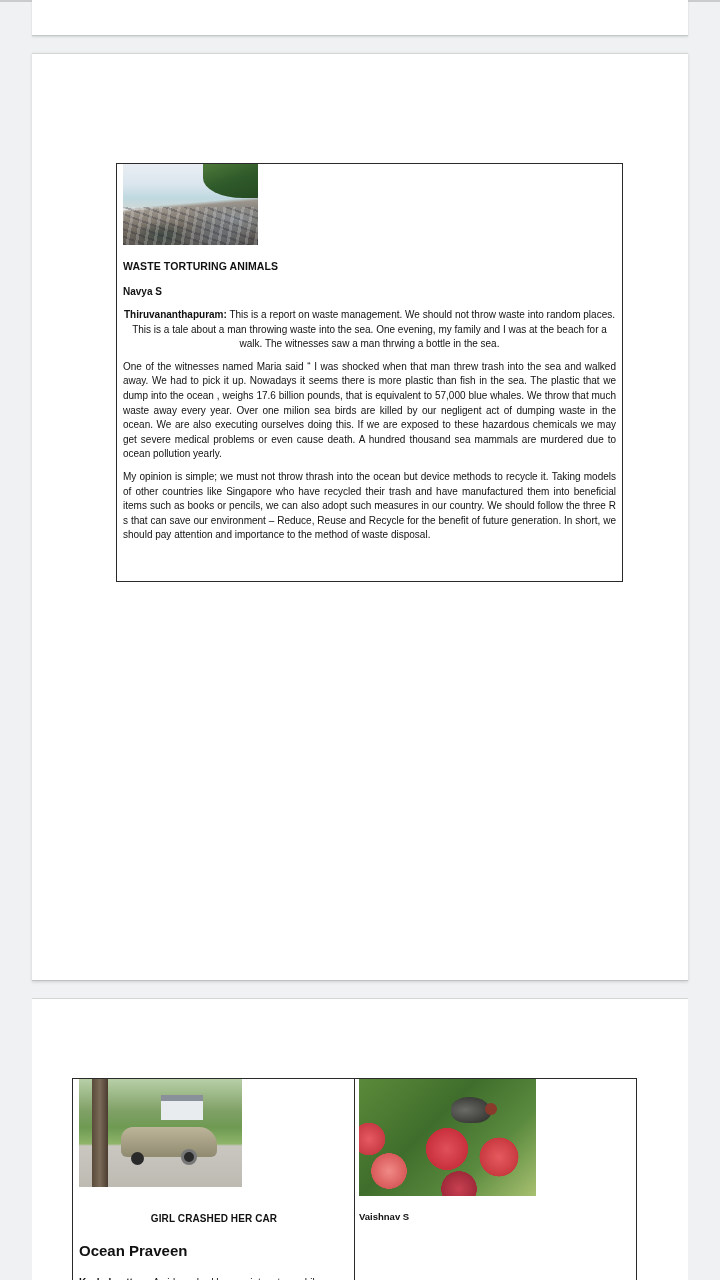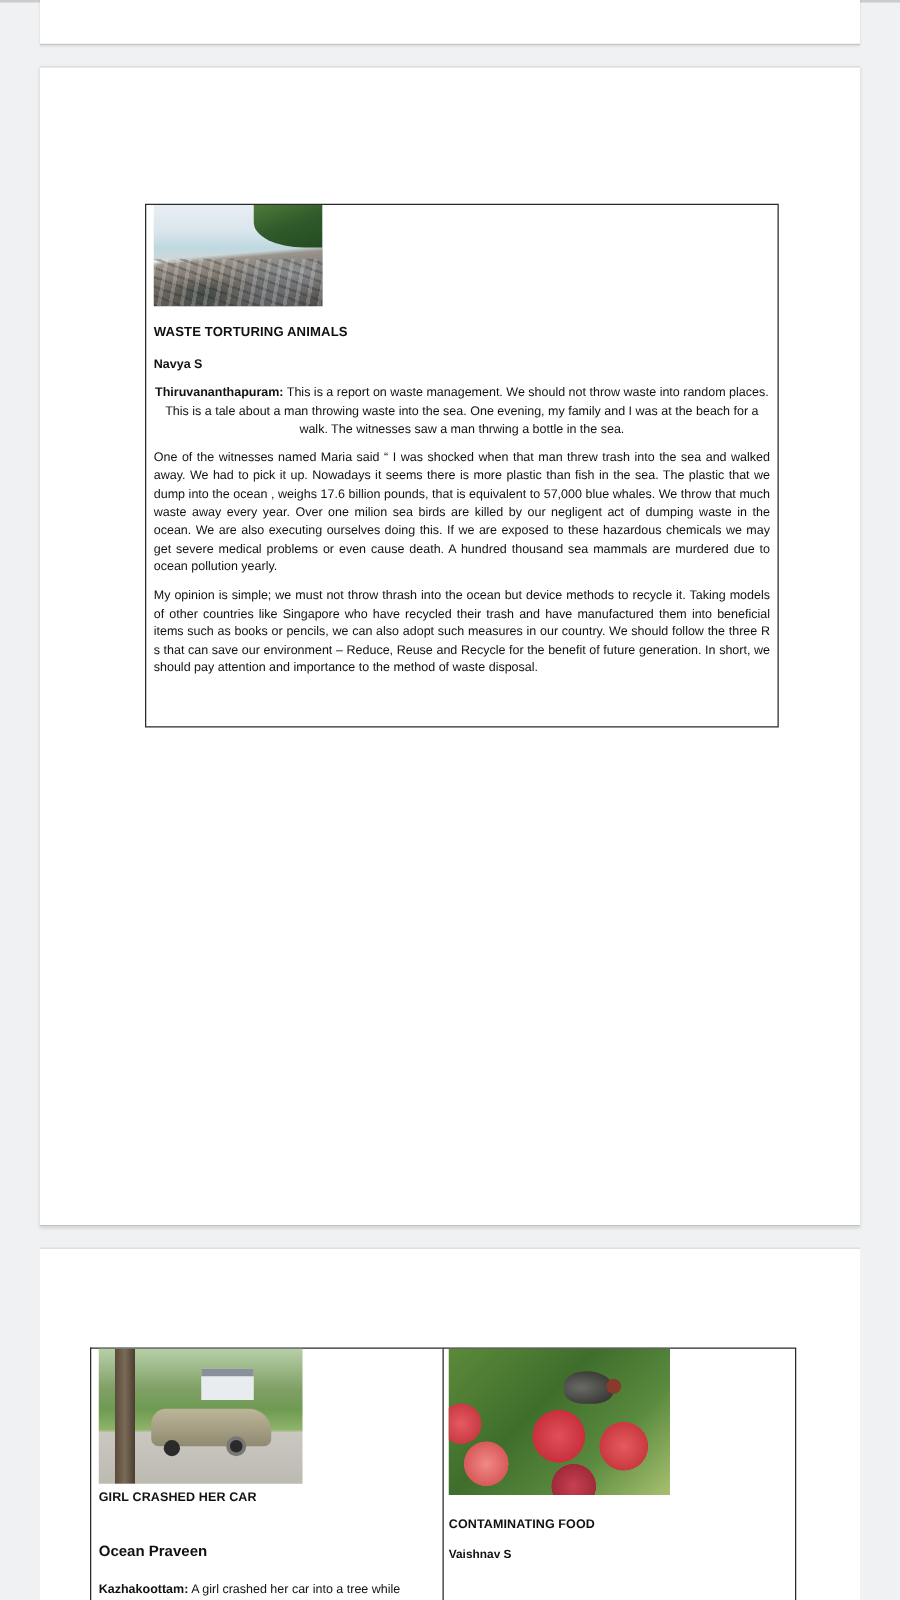--- a/index.html
+++ b/index.html
@@ -85,22 +85,22 @@
       radial-gradient(circle 26px at 88px 70px, #e0505a 0%, #c8303c 80%, transparent 82%),
       radial-gradient(circle 24px at 140px 78px, #e65a5e 0%, #c83a40 80%, transparent 82%),
       radial-gradient(circle 22px at 30px 92px, #f08a86 0%, #d85a5a 80%, transparent 82%),
       radial-gradient(circle 20px at 10px 60px, #e65a62 0%, #c83a44 80%, transparent 82%),
       radial-gradient(circle 22px at 100px 110px, #c84050 0%, #a02a3a 80%, transparent 82%),
       linear-gradient(135deg, #5c8a3a 0%, #3f6e2c 40%, #5a8a3e 70%, #a8c070 100%);
   }
   .photo-fly .fly { position: absolute; left: 92px; top: 18px; width: 40px; height: 26px; border-radius: 45% 55% 40% 40%; background: radial-gradient(ellipse at 35% 50%, #6a6a66, #2a2a28); }
   .photo-fly .eye { position: absolute; left: 126px; top: 24px; width: 12px; height: 12px; border-radius: 50%; background: #8a3a2a; }
 
-  .a2 .headline { margin-top: 6px; font-size: 10px; }
-  .a2 .byline { margin-top: 30px; font-style: normal; font-size: 12px; }
+  .a2 .headline { margin-top: 26px; font-size: 10px; text-align: center; }
+  .a2 .byline { margin-top: 18px; font-style: normal; font-size: 15px; }
   .a2 .body-p { margin-top: 17px; font-size: 10px; text-align: left; white-space: nowrap; }
 
   .a3 .headline { margin-top: 15px; font-size: 10px; line-height: 18px; }
   .a3 .headline .row1 { display: flex; justify-content: space-between; }
   .a3 .byline { margin-top: 9px; font-size: 9.5px; }
 </style>
 </head>
 <body>
 
 <div class="topbar-shadow"></div>
@@ -134,17 +134,16 @@
     <div class="byline">Ocean Praveen</div>
     <p class="body-p"><b>Kazhakoottam:</b><span> A girl crashed her car into a tree while</span></p>
   </div>
 
   <div class="article a3">
     <div class="photo photo-fly">
       <div class="fly"></div>
       <div class="eye"></div>
     </div>
     <div class="headline">
-      <div>CONTAMINATING FOOD</div>
     </div>
     <div class="byline">Vaishnav S</div>
   </div>
 </div>
 
 </body></html>

